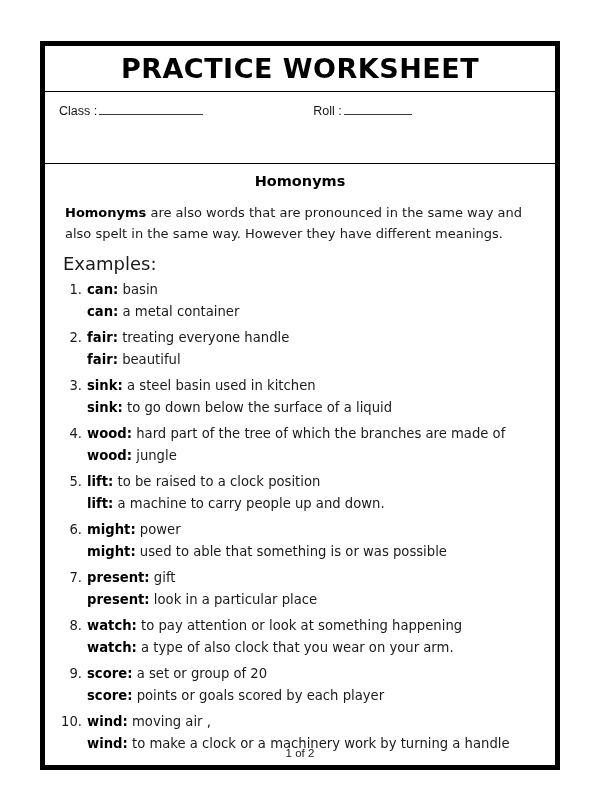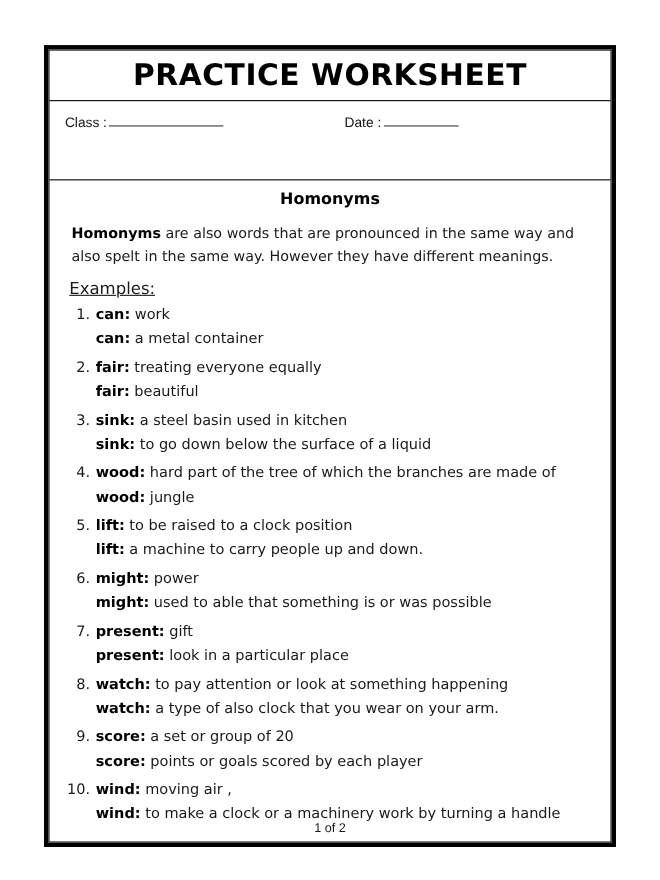--- a/index.html
+++ b/index.html
@@ -17,21 +17,21 @@
 
   
   .worksheet {
     position: absolute;
     left: 40px;
     top: 41px;
     width: 520px;
     height: 729px;
     box-sizing: border-box;
     border: 4px solid #000000;
-    background: #f0abfc;
+    background: #fdba74;
   }
   .worksheet-inner {
     position: absolute;
     left: 0;
     top: 0;
     right: 0;
     bottom: 0;
     box-sizing: border-box;
     border: 1px solid #000000;
     background: #ffffff;
@@ -116,24 +116,23 @@
     color: #1a1a1a;
     margin: 0 4px 9px 4px;
     text-align: left;
   }
   .definition b {
     font-weight: bold;
     color: #000000;
   }
   .examples-label {
     font-family: "DejaVu Sans", sans-serif;
-    font-size: 15px;
+    font-size: 18px;
     color: #1a1a1a;
     margin: 0 0 5px 2px;
-    text-decoration: underline;
   }
 
   
   .homonym-list {
     margin: 0;
     padding: 0;
     list-style: none;
   }
   .homonym-item {
     display: flex;
@@ -190,48 +189,48 @@
     </div>
 
     <div class="info-band">
       <div class="info-row">
         <span class="field">
           <span class="field-label">Class :</span>
           <span class="field-rule rule-class"></span>
         </span>
         <span class="spacer-date"></span>
         <span class="field">
-          <span class="field-label">Date :</span>
+          <span class="field-label">Roll :</span>
           <span class="field-rule rule-date"></span>
         </span>
       </div>
     </div>
 
     <div class="body-area">
 
       <div class="section-heading">Homonyms</div>
 
       <p class="definition">
         <b>Homonyms</b><span> are also words that are pronounced in the same way and also spelt in the same way. However they have different meanings.</span>
       </p>
 
       <div class="examples-label">Examples:</div>
 
       <ul class="homonym-list" id="homonym-list">
           <li class="homonym-item">
             <span class="item-number">1.</span>
             <span class="item-senses">
-              <div class="sense"><span class="sense-word">can:</span><span class="sense-meaning"> work</span></div>
+              <div class="sense"><span class="sense-word">can:</span><span class="sense-meaning"> basin</span></div>
               <div class="sense"><span class="sense-word">can:</span><span class="sense-meaning"> a metal container</span></div>
             </span>
           </li>
           <li class="homonym-item">
             <span class="item-number">2.</span>
             <span class="item-senses">
-              <div class="sense"><span class="sense-word">fair:</span><span class="sense-meaning"> treating everyone equally</span></div>
+              <div class="sense"><span class="sense-word">fair:</span><span class="sense-meaning"> treating everyone handle</span></div>
               <div class="sense"><span class="sense-word">fair:</span><span class="sense-meaning"> beautiful</span></div>
             </span>
           </li>
           <li class="homonym-item">
             <span class="item-number">3.</span>
             <span class="item-senses">
               <div class="sense"><span class="sense-word">sink:</span><span class="sense-meaning"> a steel basin used in kitchen</span></div>
               <div class="sense"><span class="sense-word">sink:</span><span class="sense-meaning"> to go down below the surface of a liquid</span></div>
             </span>
           </li>

